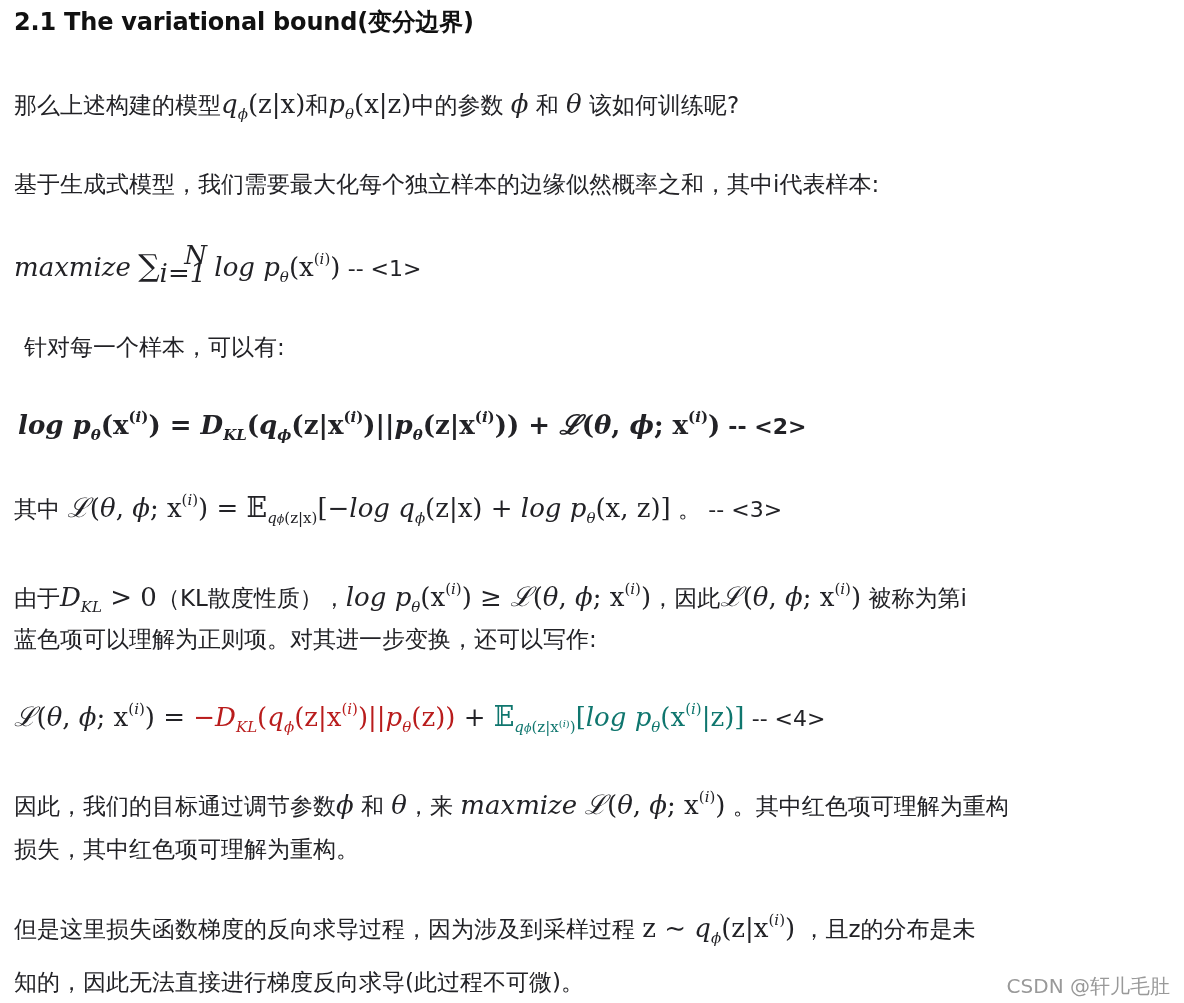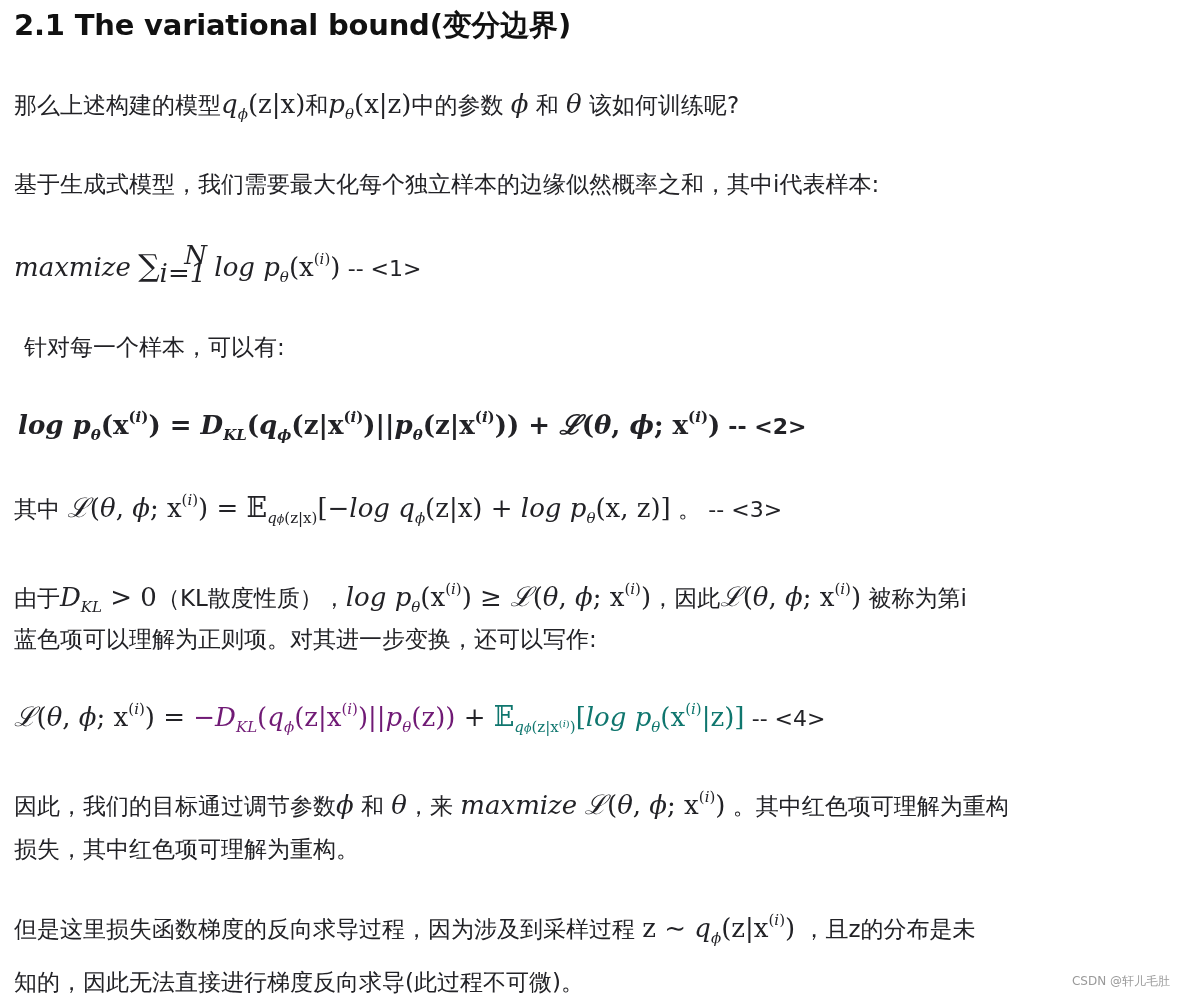--- a/index.html
+++ b/index.html
@@ -4,43 +4,43 @@
 <style>
   html, body { margin: 0; padding: 0; background: #ffffff; }
   body {
     width: 1184px; height: 1003px; overflow: hidden; position: relative;
     font-family: "DejaVu Sans", "Liberation Sans", sans-serif;
     color: #222226;
   }
   .article { position: absolute; left: 14px; top: 0; width: 1160px; }
   .h2 {
     position: absolute; left: 0; top: 6px;
-    font-size: 29px; font-weight: bold; color: #111;
+    font-size: 24px; font-weight: bold; color: #111;
     font-family: "DejaVu Sans", sans-serif; letter-spacing: -0.2px;
     white-space: nowrap;
   }
   .p {
     position: absolute; left: 0;
     font-size: 23px; line-height: 40px; white-space: nowrap;
   }
   .mi { font-family: "DejaVu Serif", "Liberation Serif", serif; font-style: italic; font-size: 26px; }
   .mr { font-family: "DejaVu Serif", "Liberation Serif", serif; font-style: normal; font-size: 26px; }
   sub, sup { font-size: 15px; line-height: 0; font-family: "DejaVu Serif", serif; }
   sub { vertical-align: -6px; }
   sup { vertical-align: 12px; }
   .cal { font-family: "DejaVu Serif", serif; font-style: italic; font-size: 27px; }
   .bb { font-family: "DejaVu Serif", serif; font-size: 27px; }
   .big { font-size: 30px; font-family: "DejaVu Serif", serif; }
   .tag { font-family: "DejaVu Sans", sans-serif; font-size: 22px; }
-  .blue { color: #701a75; }
+  .blue { color: #b91c1c; }
   .red { color: #0f766e; }
   .sm { font-size: 15px; }
   .watermark {
     position: absolute; right: 14px; top: 973px;
-    font-size: 12px; color: #999999; font-family: "DejaVu Sans", sans-serif; text-align: center;
+    font-size: 20px; color: #999999; font-family: "DejaVu Sans", sans-serif; text-align: center;
   }
 </style>
 </head>
 <body>
 
 <div class="article">
 
   <div class="h2">2.1 The variational bound(变分边界)</div>
 
   <div class="p" style="top:84px;">

